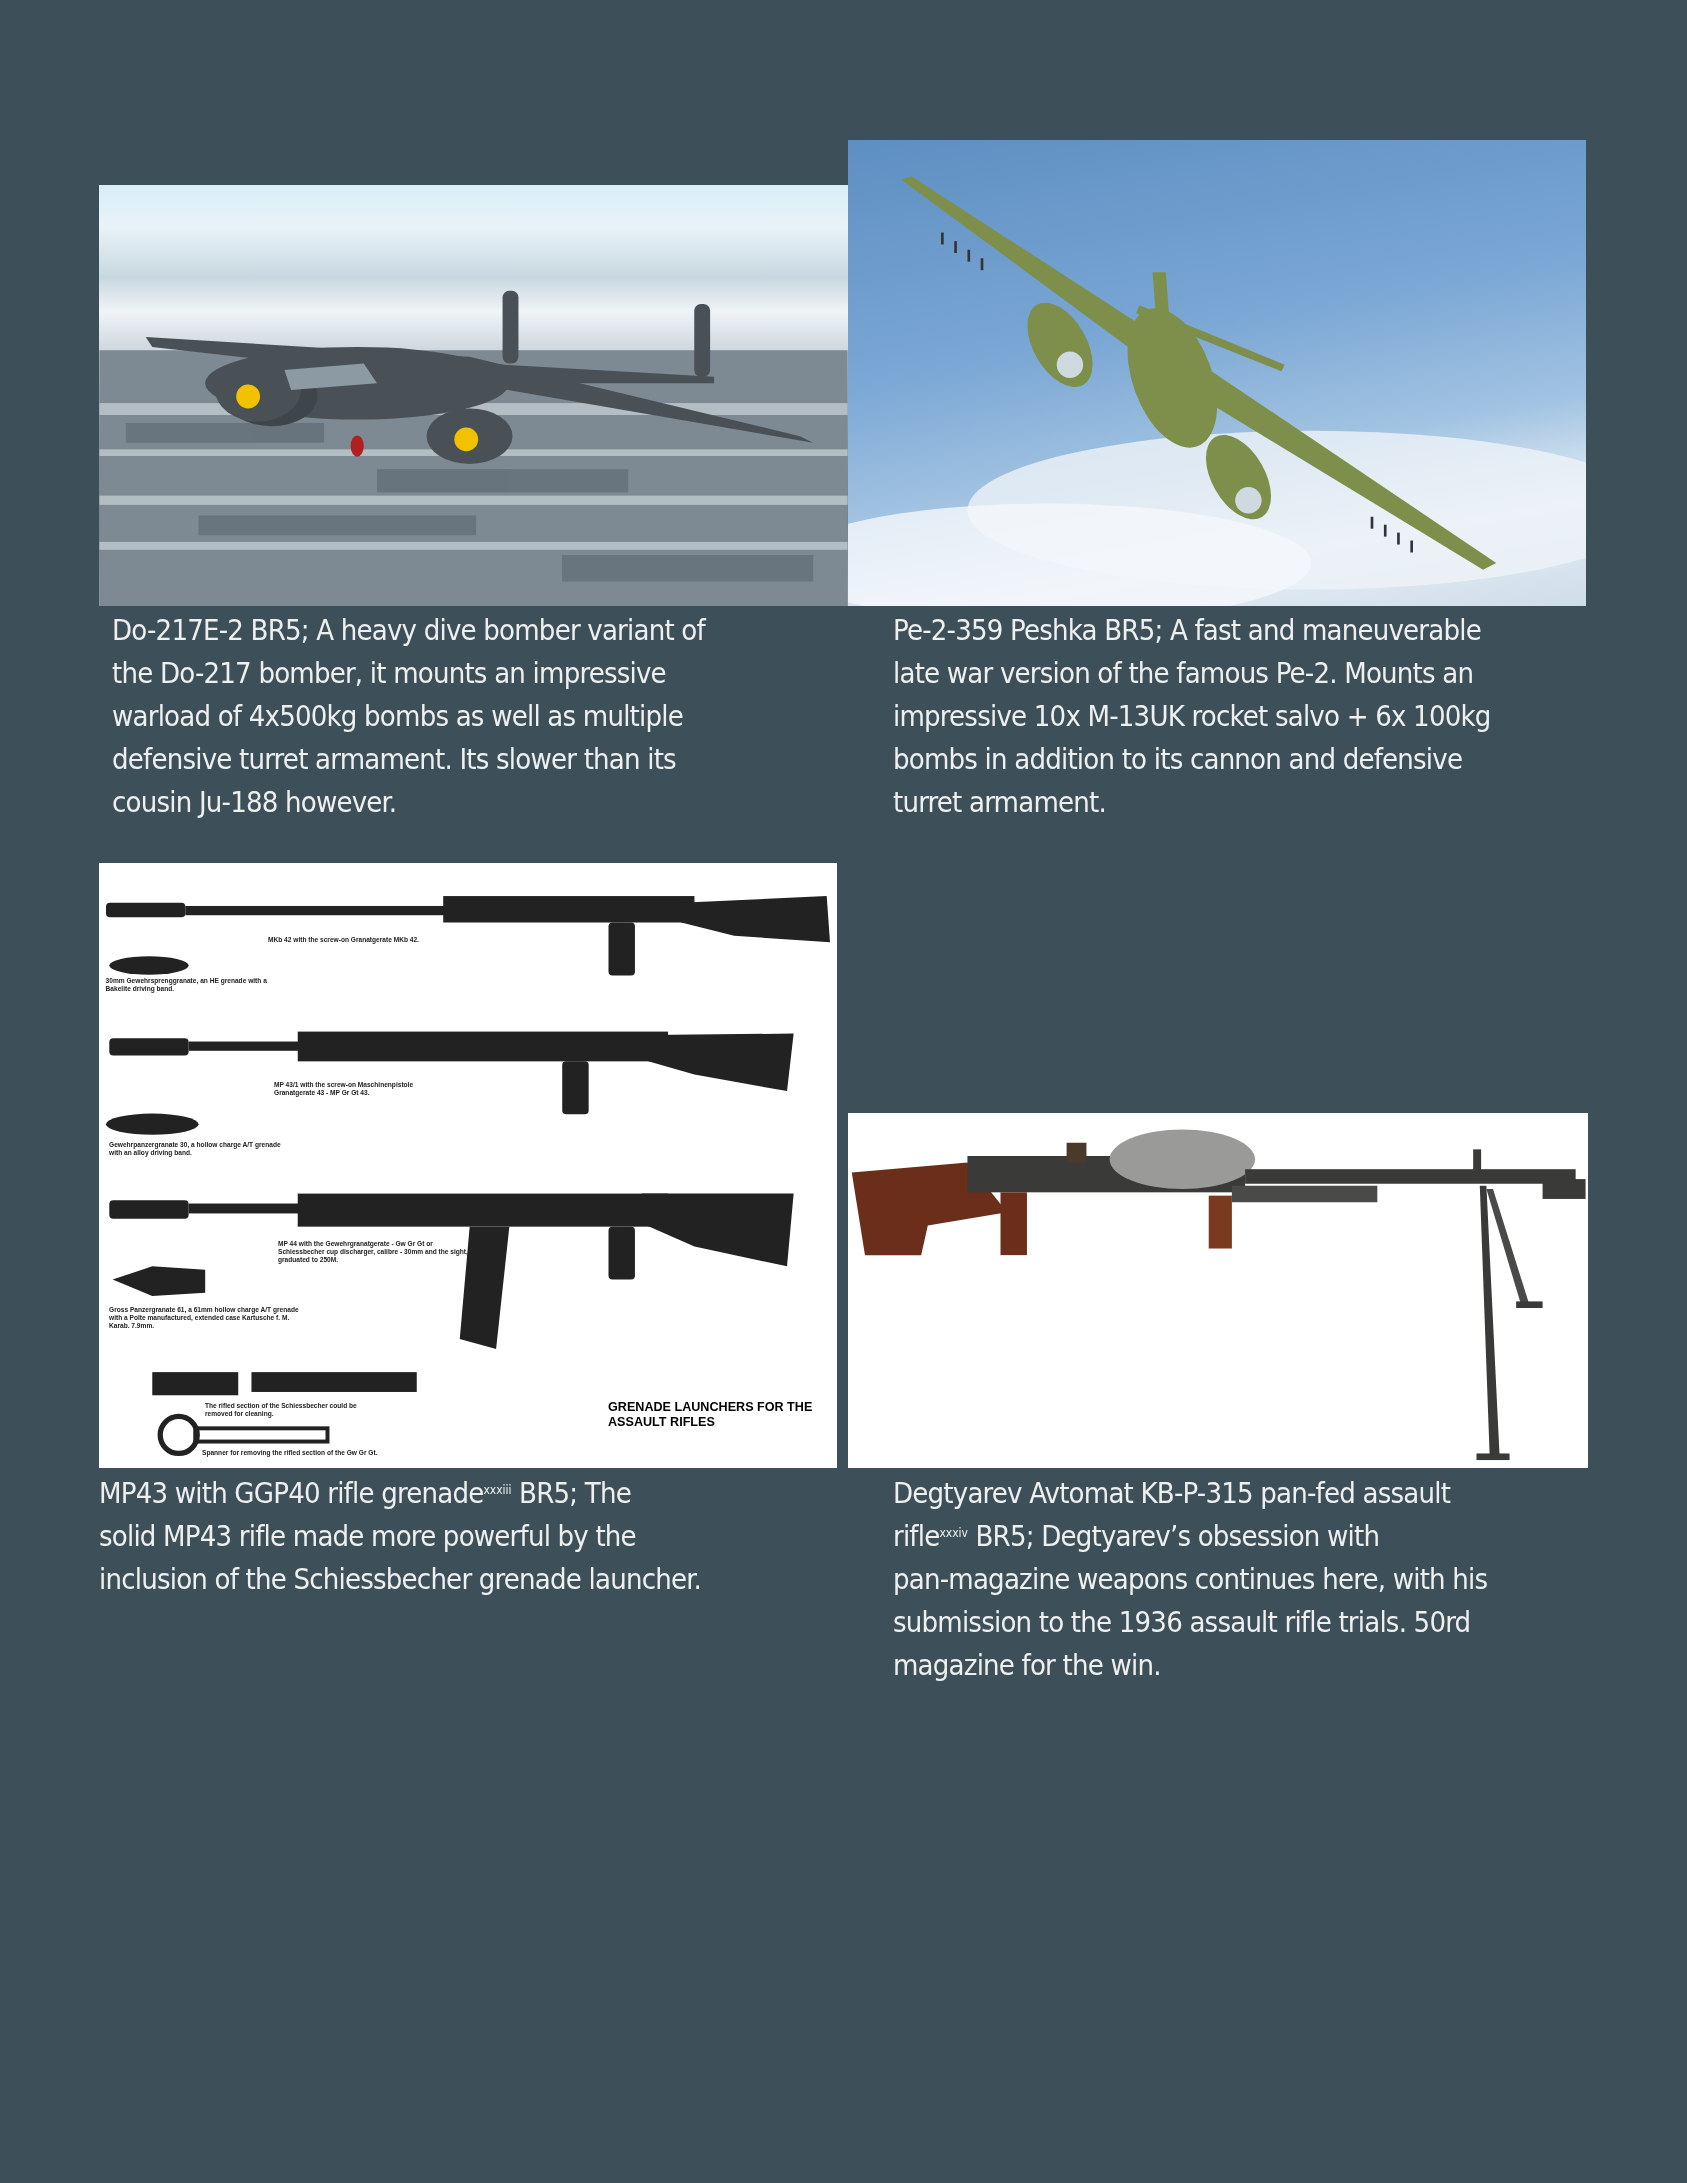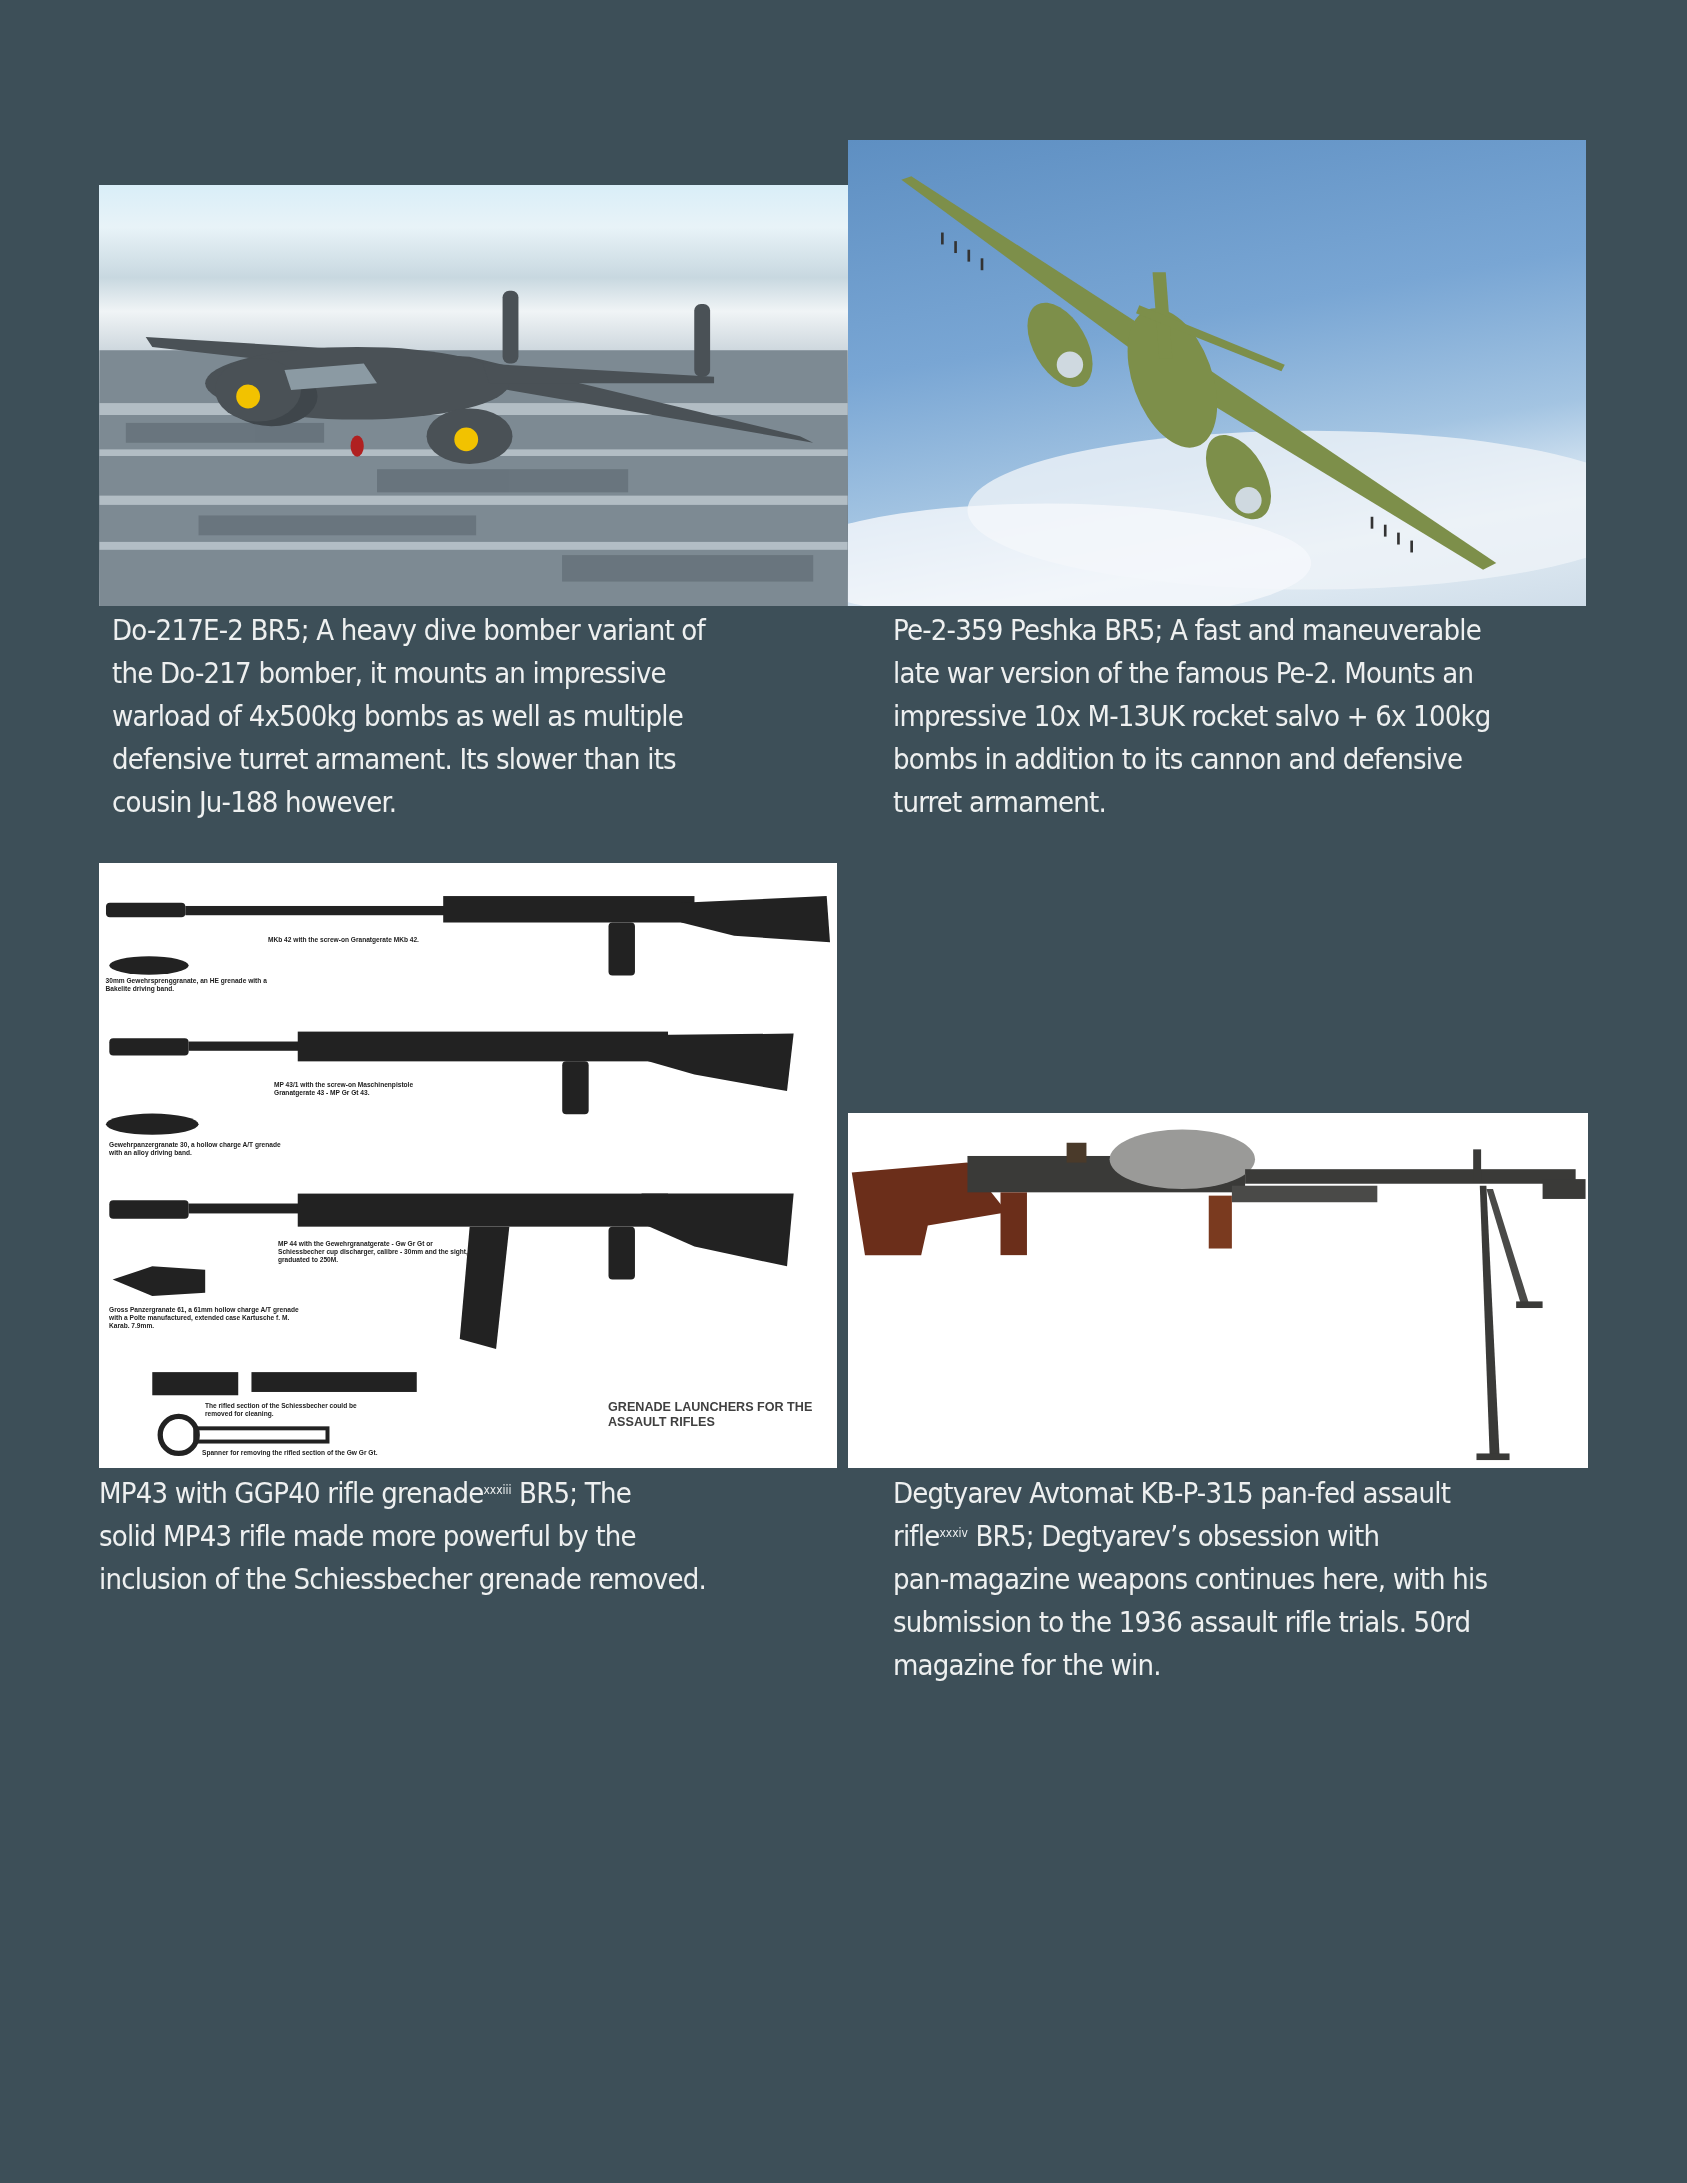--- a/index.html
+++ b/index.html
@@ -20,21 +20,21 @@
     background:linear-gradient(180deg,#d9eef8 0%,#e8f3f8 10%,#c8d8e0 22%,#f0f4f6 30%,#b9c6cf 45%,#8a99a4 60%,#6e7c87 80%,#9aa7b0 100%); }
   
   #pe2 { left:848px; top:140px; width:738px; height:466px;
     background:linear-gradient(170deg,#5e8fc2 0%,#79a6d4 40%,#a3c4e2 65%,#e4eef6 82%,#cfdde9 100%); }
   
   #mp43 { left:99px; top:863px; width:738px; height:605px; background:#ffffff; }
   
   #dp { left:848px; top:1113px; width:740px; height:355px; background:#ffffff; }
 
   .diag-label { position:absolute; font-family:"Liberation Sans", sans-serif; font-size:6.6px; color:#222; line-height:8px; font-weight:bold; }
-  .diag-title { position:absolute; font-family:"Liberation Sans", sans-serif; font-size:12.6px; color:#404040; font-weight:bold; line-height:14.6px; }
+  .diag-title { position:absolute; font-family:"Liberation Sans", sans-serif; font-size:12.6px; color:#000000; font-weight:bold; line-height:14.6px; }
 </style>
 </head>
 <body>
 
 <div id="do217" class="img">
   <svg width="749" height="421" viewBox="0 0 1132 637">
     <rect x="0" y="250" width="1132" height="387" fill="#7d8a93"></rect>
     <g fill="#c9d3da" opacity="0.7">
       <rect x="0" y="330" width="1132" height="18"></rect>
         <rect x="0" y="400" width="1132" height="10"></rect>
@@ -170,21 +170,21 @@
     <path d="M955 110 L965 110 L985 520 L970 520 Z" fill="#3a3a38"></path>
     <path d="M965 115 L975 115 L1030 290 L1018 292 Z" fill="#4a4a48"></path>
     <rect x="1010" y="285" width="40" height="10" fill="#3a3a38"></rect>
     <rect x="950" y="515" width="50" height="10" fill="#3a3a38"></rect>
   </svg>
 </div>
 
 <div class="caption" style="left:99px; top:1472px; width:761px;">
   <div><span>MP43 with GGP40 rifle grenade</span><sup>xxxiii</sup><span> BR5; The</span></div>
   <div>solid MP43 rifle made more powerful by the</div>
-  <div>inclusion of the Schiessbecher grenade removed.</div>
+  <div>inclusion of the Schiessbecher grenade launcher.</div>
 </div>
 
 <div class="caption" style="left:893px; top:1472px; width:728px;">
   <div>Degtyarev Avtomat KB-P-315 pan-fed assault</div>
   <div><span>rifle</span><sup>xxxiv</sup><span> BR5; Degtyarev’s obsession with</span></div>
   <div>pan-magazine weapons continues here, with his</div>
   <div>submission to the 1936 assault rifle trials. 50rd</div>
   <div>magazine for the win.</div>
 </div>
 

